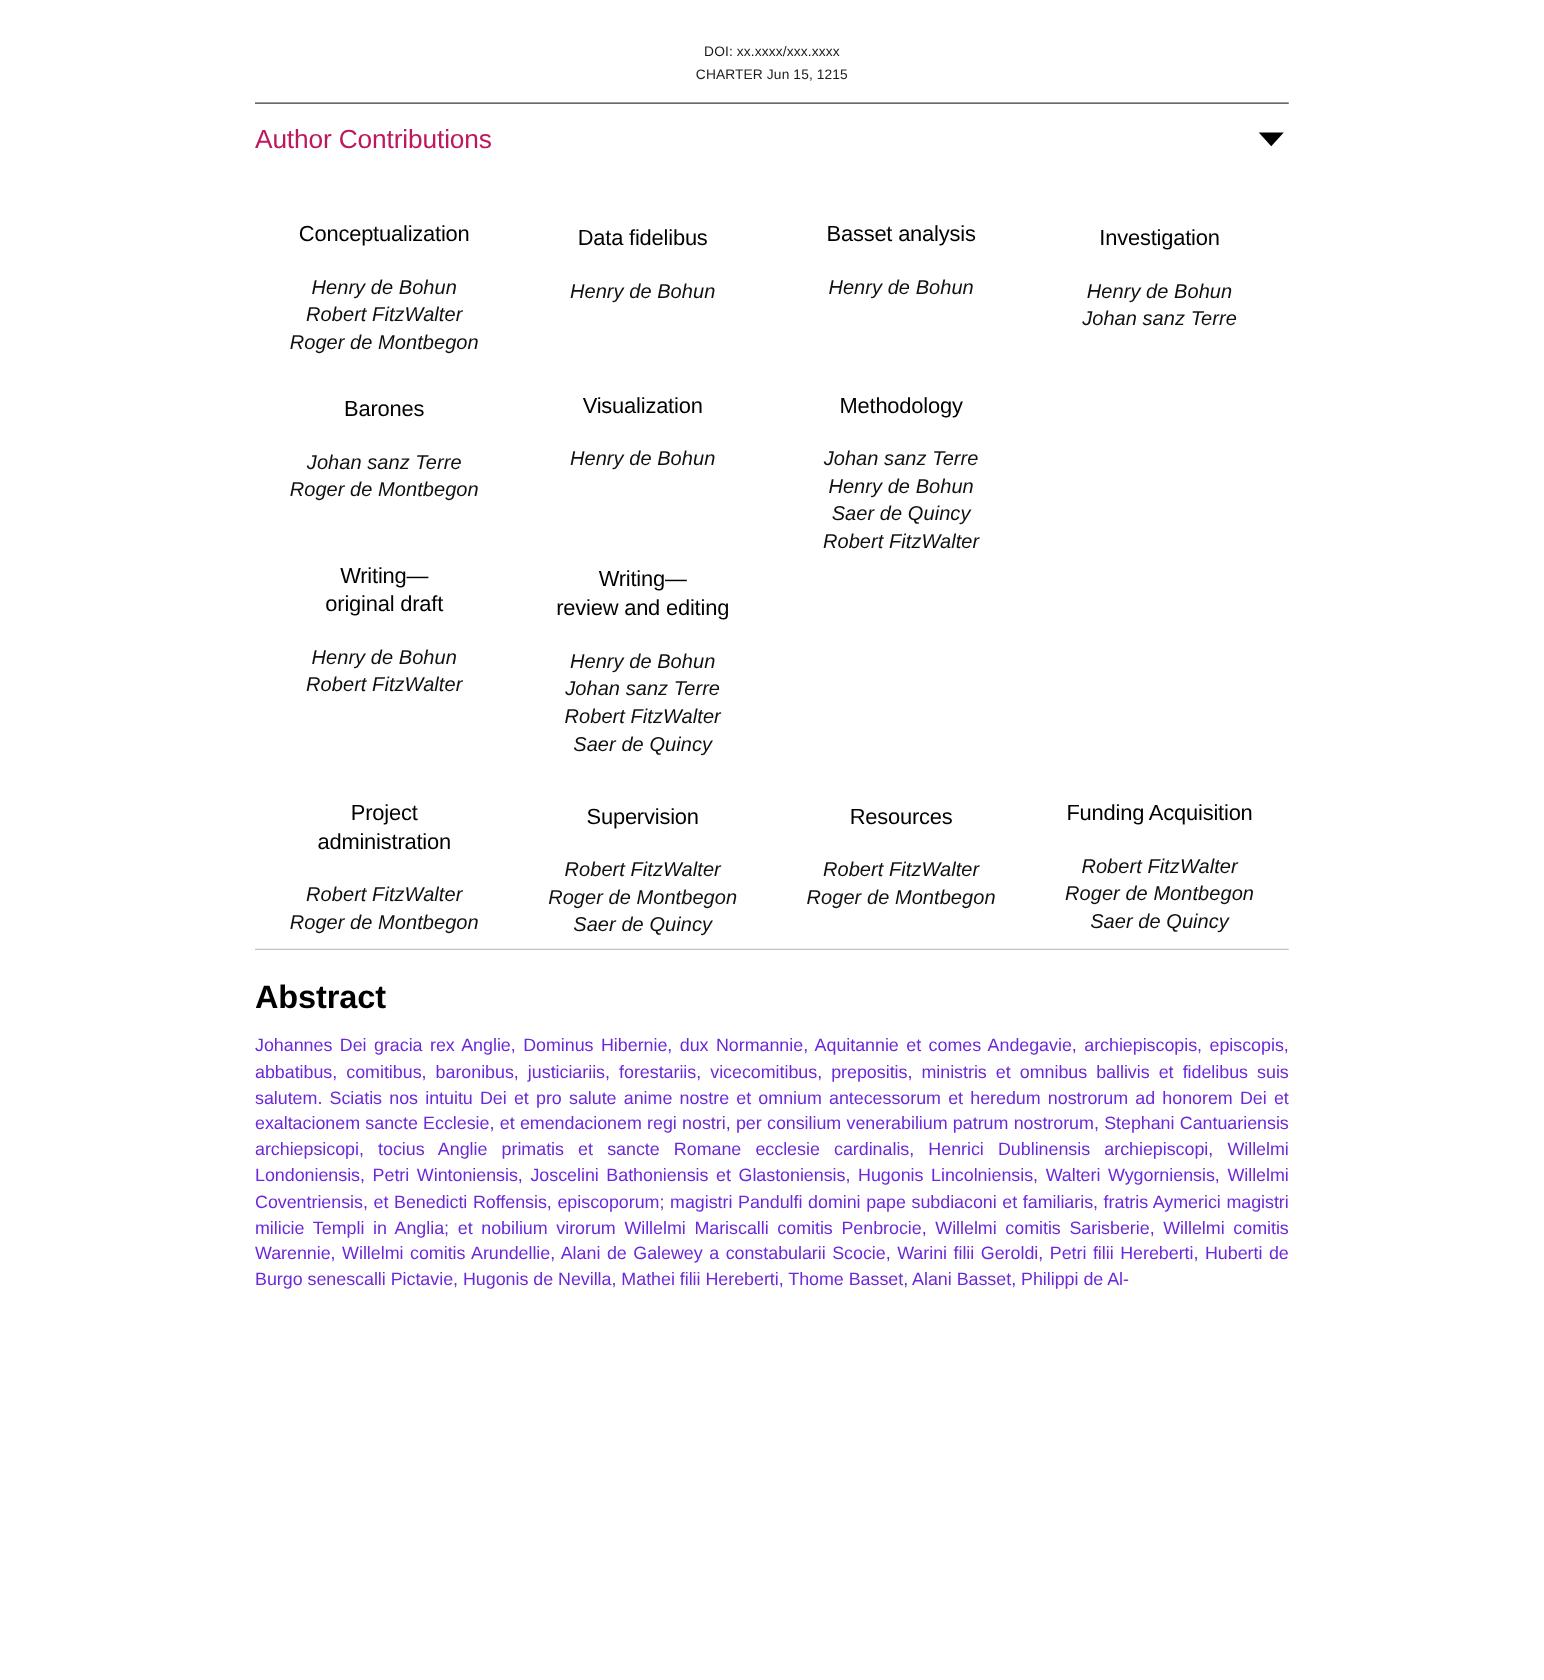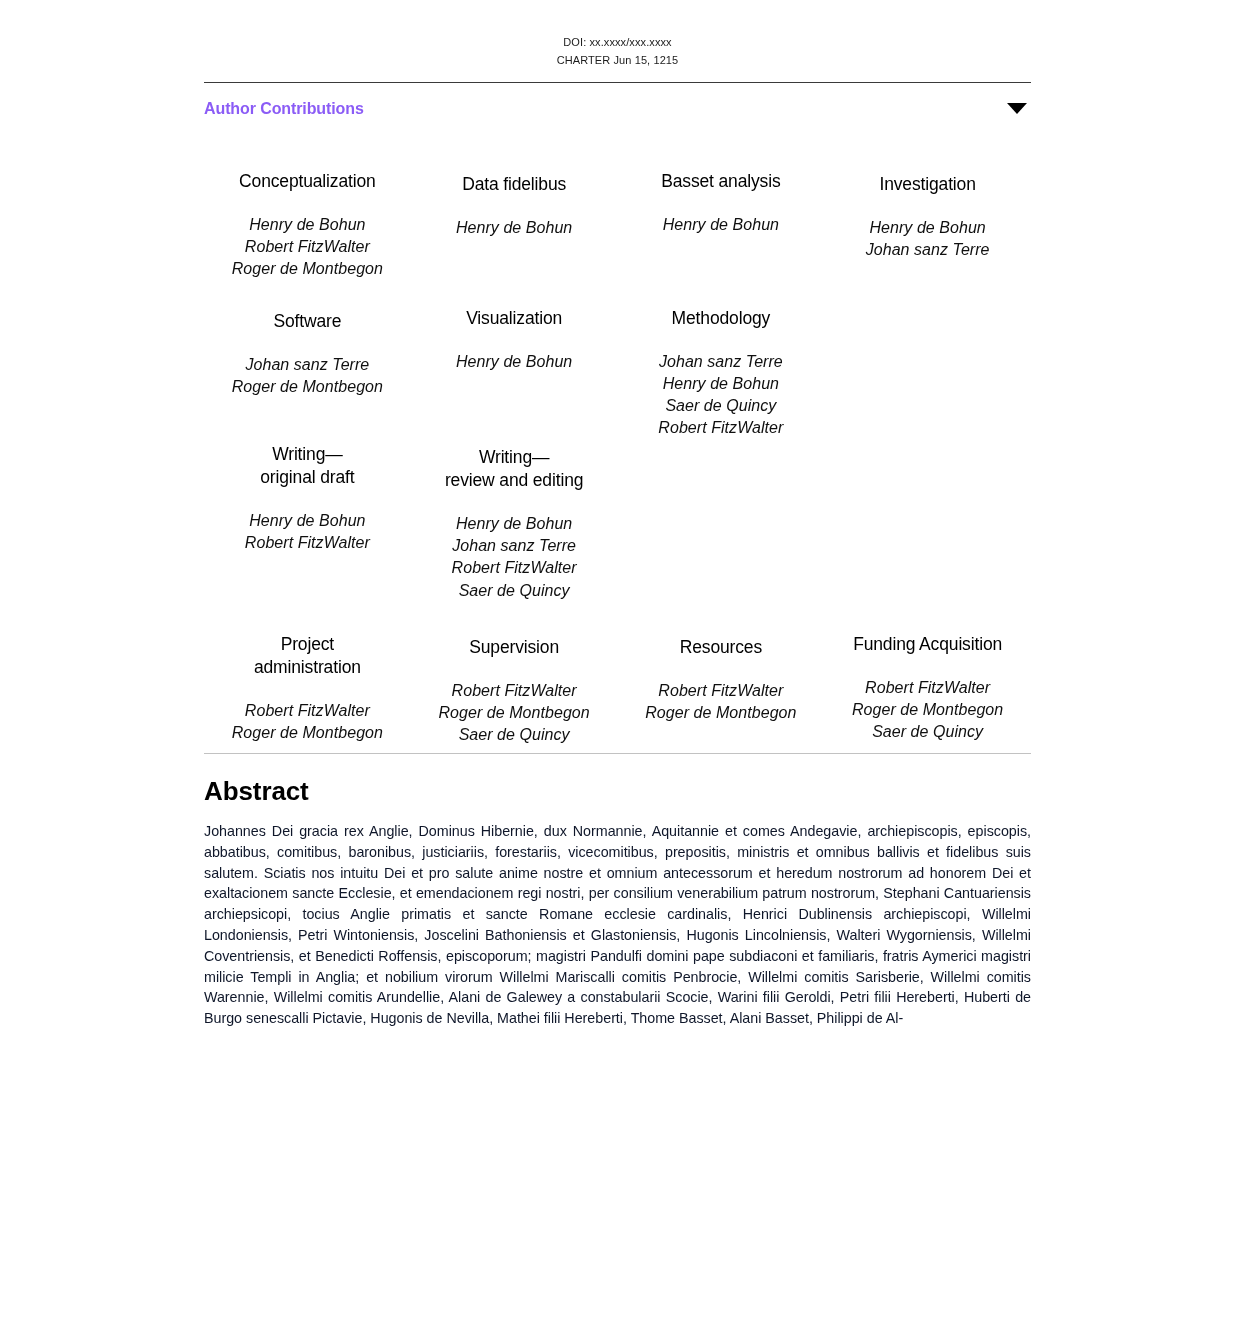--- a/index.html
+++ b/index.html
@@ -61,24 +61,24 @@
   .section-head {
     width: 827px;
     margin: 0 auto;
     padding-top: 17px;
     display: flex;
     align-items: center;
     justify-content: space-between;
   }
   .section-head h2 {
     margin: 0;
-    font-size: 16px;
-    font-weight: 700;
+    font-size: 21px;
+    font-weight: 400;
     letter-spacing: -0.1px;
-    color: #8b5cf6;
+    color: #be185d;
   }
   .caret {
     width: 0;
     height: 0;
     border-left: 10px solid transparent;
     border-right: 10px solid transparent;
     border-top: 11px solid #000000;
     margin-right: 4px;
     cursor: pointer;
   }
@@ -134,21 +134,21 @@
   .abstract-wrap h2 {
     margin: 0 0 12px 0;
     font-size: 26px;
     font-weight: 700;
     letter-spacing: -0.1px;
   }
   .abstract-body {
     font-size: 14.3px;
     line-height: 1.455;
     text-align: justify;
-    color: #0f172a;
+    color: #6d28d9;
     letter-spacing: -0.02px;
     hyphens: none;
   }
 </style>
 </head>
 <body>
 
 <div class="page">
 
   <div class="title-block">
@@ -192,21 +192,21 @@
         <div class="contrib-role">Investigation</div>
         <div class="contrib-people">
           <span>Henry de Bohun</span>
           <span>Johan sanz Terre</span>
         </div>
       </div>
     </div>
 
     <div class="contrib-row" style="top:189px;">
       <div class="contrib-cell col nudge-down">
-        <div class="contrib-role">Software</div>
+        <div class="contrib-role">Barones</div>
         <div class="contrib-people">
           <span>Johan sanz Terre</span>
           <span>Roger de Montbegon</span>
         </div>
       </div>
       <div class="contrib-cell col">
         <div class="contrib-role">Visualization</div>
         <div class="contrib-people">
           <span>Henry de Bohun</span>
         </div>

